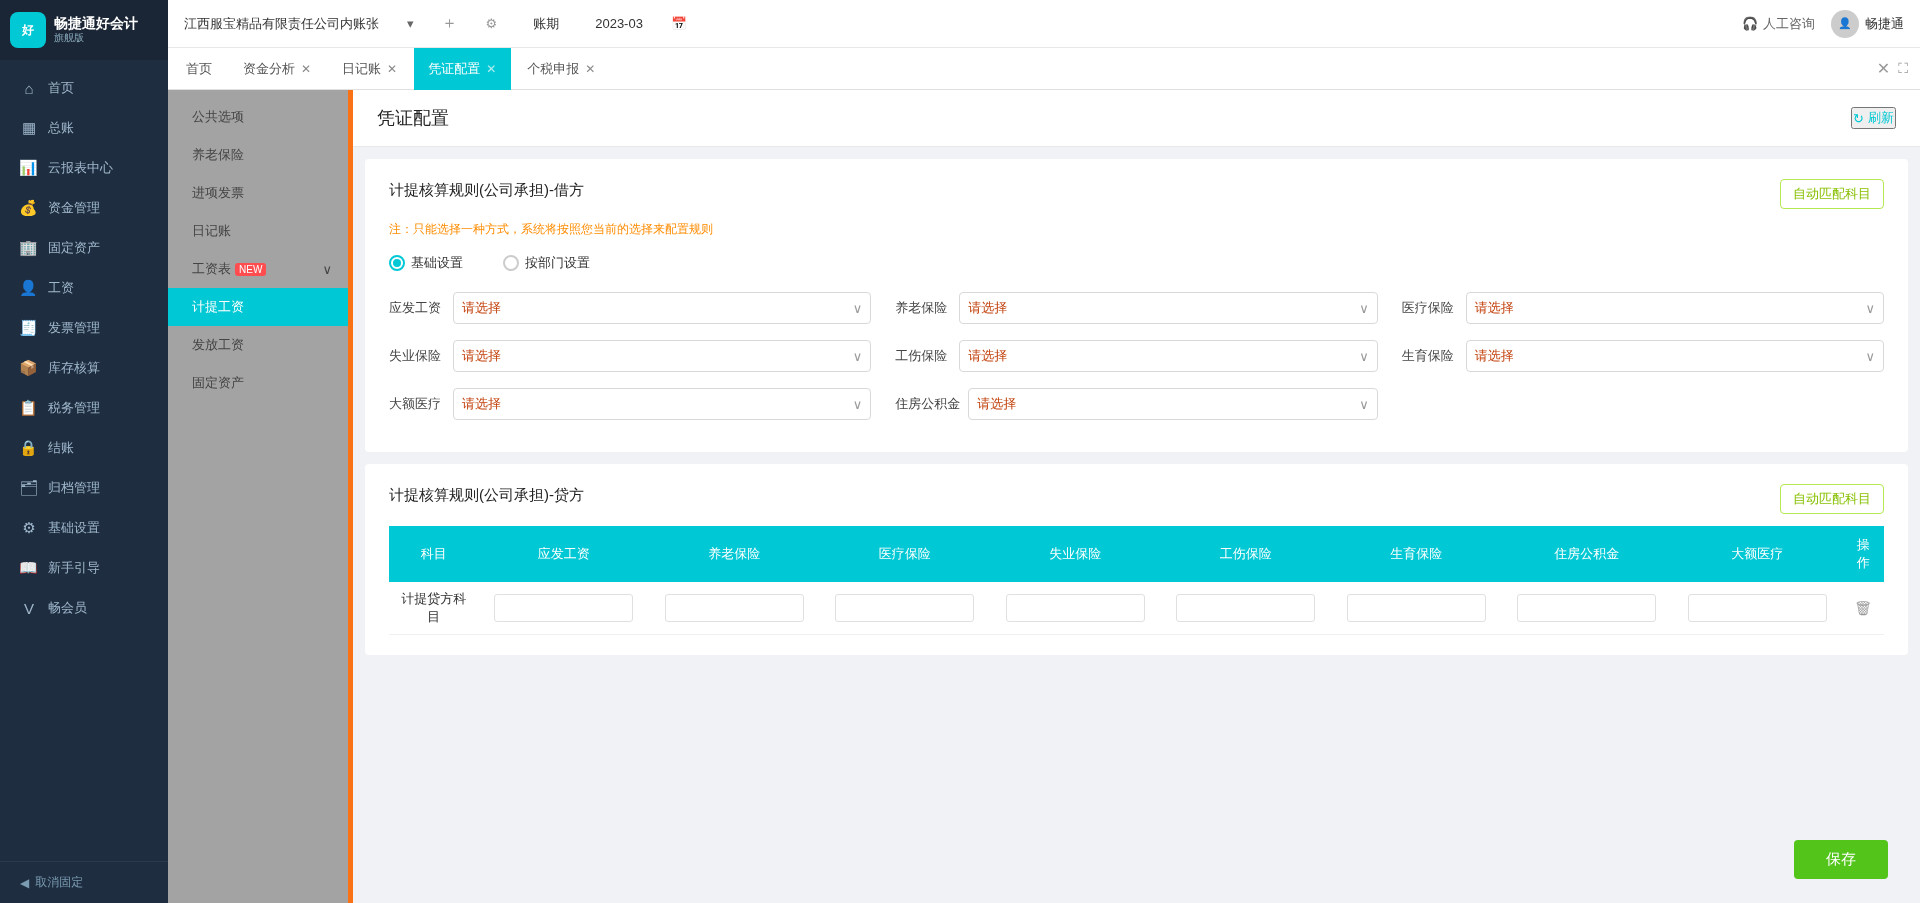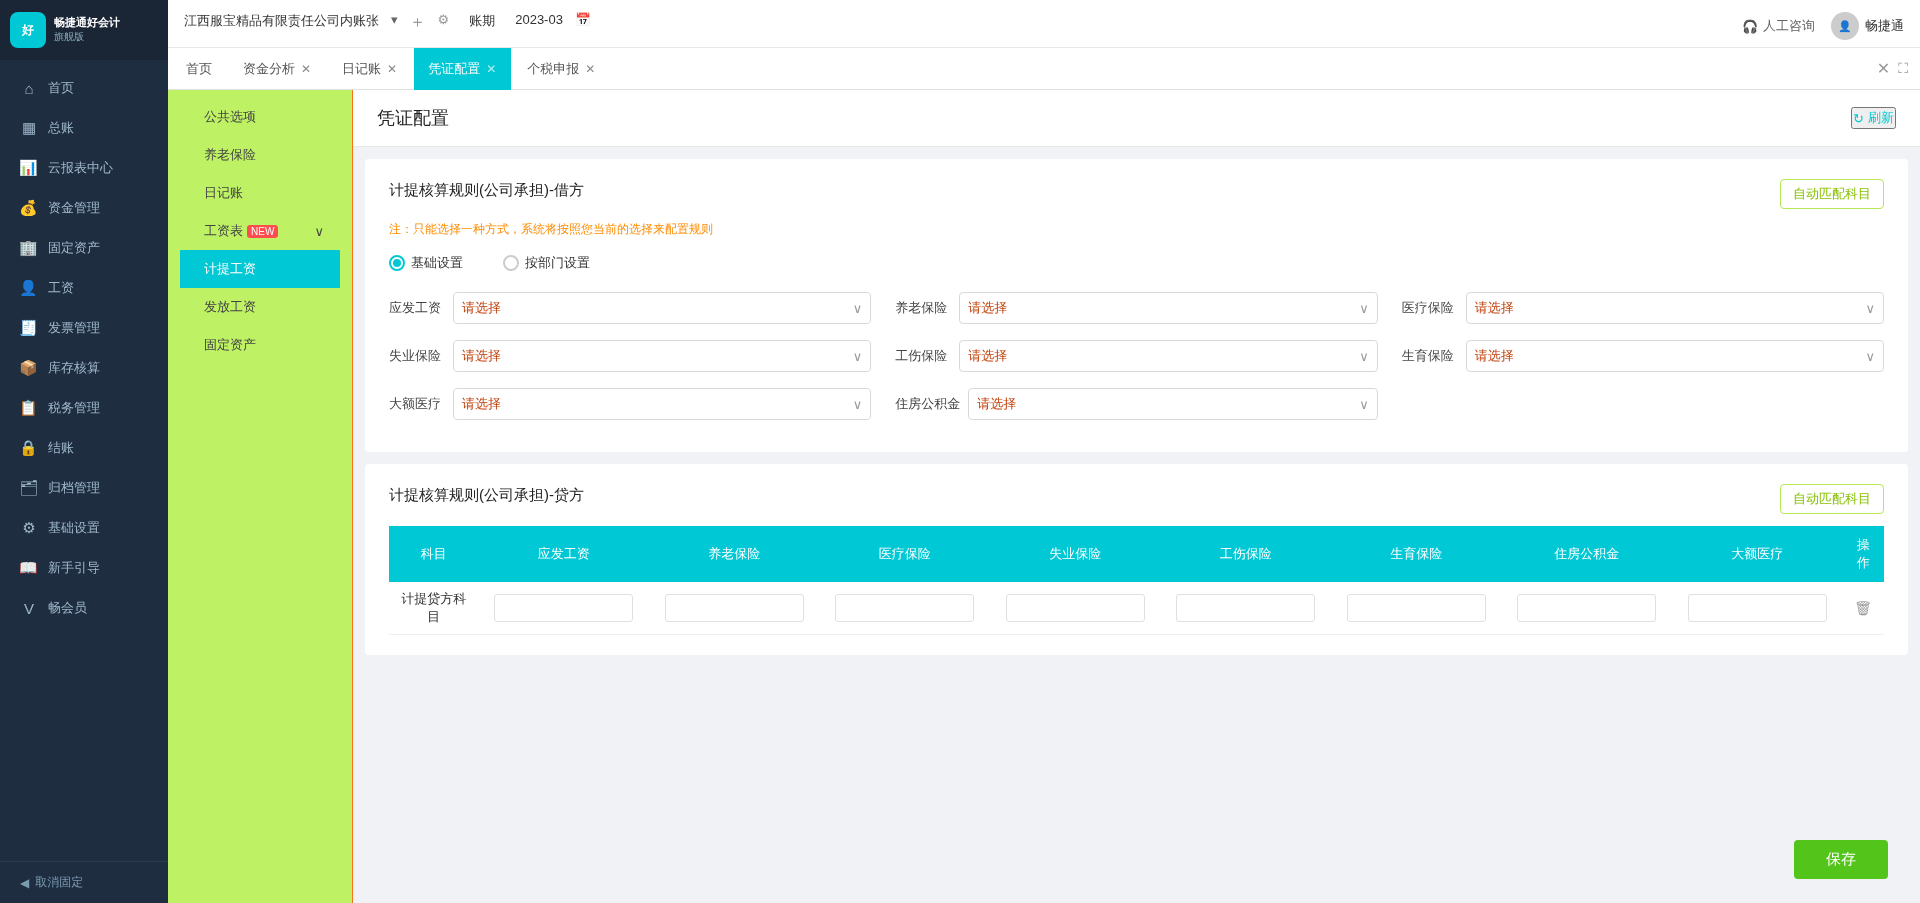--- a/index.html
+++ b/index.html
@@ -21,21 +21,21 @@
       background: #1a2535;
       gap: 8px;
     }
     .logo-icon {
       width: 36px; height: 36px;
       background: #00c8d4;
       border-radius: 8px;
       display: flex; align-items: center; justify-content: center;
       color: white; font-weight: bold; font-size: 12px;
     }
-    .logo-text { color: white; font-size: 11px; font-weight: bold; line-height: 1.2; }
+    .logo-text { color: white; font-size: 14px; font-weight: bold; line-height: 1.2; }
     .logo-sub { color: #8ab; font-size: 10px; font-family: Liberation Mono, monospace; }
     .sidebar-nav { flex: 1; overflow-y: auto; padding: 8px 0; }
     .sidebar-item {
       display: flex; align-items: center; gap: 10px;
       padding: 11px 20px;
       color: #a0b8cc;
       cursor: pointer;
       font-size: 13px;
     }
     .sidebar-item-icon { width: 18px; height: 18px; display: flex; align-items: center; justify-content: center; font-size: 15px; }
@@ -50,23 +50,23 @@
 
     
     .main { flex: 1; display: flex; flex-direction: column; overflow: hidden; }
 
     
     .topbar {
       height: 48px;
       background: white;
       border-bottom: 1px solid #e8e8e8;
       display: flex;
-      align-items: flex-start;
-      padding: 12px 16px;
-      gap: 12px;
+      align-items: center;
+      padding: 4px 16px;
+      gap: 28px;
     }
     .topbar-company { font-size: 13px; color: #333; }
     .topbar-dropdown { color: #666; cursor: pointer; }
     .topbar-add { color: #999; cursor: pointer; font-size: 16px; }
     .topbar-gear { color: #999; cursor: pointer; }
     .topbar-period { font-size: 13px; color: #333; margin-left: 8px; }
     .topbar-cal { color: #00c8d4; cursor: pointer; }
     .topbar-right { margin-left: auto; display: flex; align-items: center; gap: 16px; }
     .topbar-service { color: #666; font-size: 13px; display: flex; align-items: center; gap: 4px; cursor: pointer; }
     .topbar-user { display: flex; align-items: center; gap: 6px; color: #333; cursor: pointer; }
@@ -95,24 +95,24 @@
     .tab.active { background: #00c8d4; color: white; }
     .tab-close { font-size: 12px; color: inherit; opacity: 0.7; }
     .tab-actions { margin-left: auto; display: flex; align-items: center; gap: 8px; padding-right: 8px; }
 
     
     .content { flex: 1; display: flex; overflow: hidden; background: #f0f2f5; }
 
     
     .subnav {
       width: 185px;
-      background: #bef264;
-      border-right: 1px solid #f97316;
+      background: #a3a3a3;
+      border-right: 5px solid #f97316;
       flex-shrink: 0;
-      padding: 8px 12px;
+      padding: 8px 0;
       overflow-y: auto;
     }
     .subnav-item {
       padding: 10px 24px;
       font-size: 13px;
       color: #444;
       cursor: pointer;
     }
     .subnav-item.active { background: #00c8d4; color: white; }
     .subnav-parent {
@@ -353,20 +353,21 @@
       <span style="color:#999;cursor:pointer;font-size:16px;">✕</span>
       <span style="color:#999;cursor:pointer;font-size:14px;">⛶</span>
     </div>
   </div>
 
   <div class="content">
 
     <div class="subnav">
       <div class="subnav-item">公共选项</div>
       <div class="subnav-item">养老保险</div>
+      <div class="subnav-item">进项发票</div>
       <div class="subnav-item">日记账</div>
       <div class="subnav-parent">
         <span>工资表<span class="new-badge">NEW</span></span>
         <span>∨</span>
       </div>
       <div class="subnav-item active">计提工资</div>
       <div class="subnav-item">发放工资</div>
       <div class="subnav-item">固定资产</div>
     </div>
 

